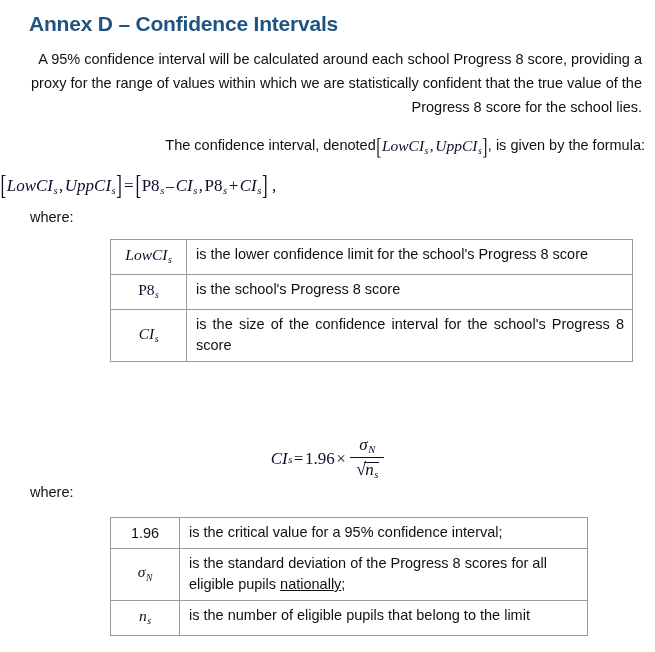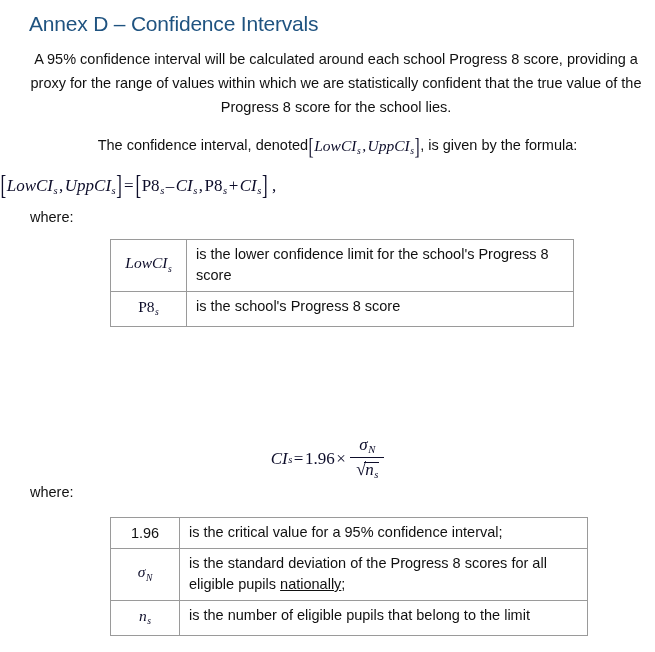--- a/index.html
+++ b/index.html
@@ -23,35 +23,35 @@
     padding: 0;
     box-sizing: border-box;
   }
 
   
   .page-title {
     position: absolute;
     left: 29px;
     top: 12px;
     font-size: 21px;
-    font-weight: normal;
+    font-weight: bold;
     color: #1f5380;
     letter-spacing: -0.2px;
     white-space: nowrap;
   }
 
   
   .para {
     position: absolute;
     left: 30px;
     width: 612px;
     font-size: 14.5px;
     line-height: 24px;
     color: #111111;
-    text-align: center;
+    text-align: right;
   }
   .para-intro { top: 47px; }
   .para-denoted { top: 133px; width: 615px; }
 
   .where-label {
     position: absolute;
     left: 30px;
     font-size: 14.5px;
     line-height: 20px;
     color: #111111;
@@ -192,21 +192,21 @@
     color: #111111;
   }
   .def-table td.just {
     text-align: justify;
     text-justify: inter-word;
   }
 
   #table-cidefs {
     left: 110px;
     top: 239px;
-    width: 464px;
+    width: 523px;
   }
   #table-cidefs col.c1 { width: 76px; }
 
   #table-parts {
     left: 110px;
     top: 517px;
     width: 478px;
   }
   #table-parts col.c1 { width: 69px; }
 
@@ -241,20 +241,26 @@
         <td class="sym">
           <span class="math"><span>LowCI</span><sub>s</sub></span>
         </td>
         <td>is the lower confidence limit for the school's Progress 8 score</td>
       </tr>
       <tr>
         <td class="sym">
           <span class="math"><span class="up">P8</span><sub>s</sub></span>
         </td>
         <td>is the school's Progress 8 score</td>
+      </tr>
+      <tr>
+        <td class="sym">
+          <span class="math"><span>CI</span><sub>s</sub></span>
+        </td>
+        <td class="just">is the size of the confidence interval for the school's Progress 8 score</td>
       </tr>
     </tbody>
   </table>
 
   <div class="formula-ci">
     <span class="math row">
         <span>CI</span>
         <sub>s</sub>
         <span class="op">=</span>
         <span class="up">1.96</span>

